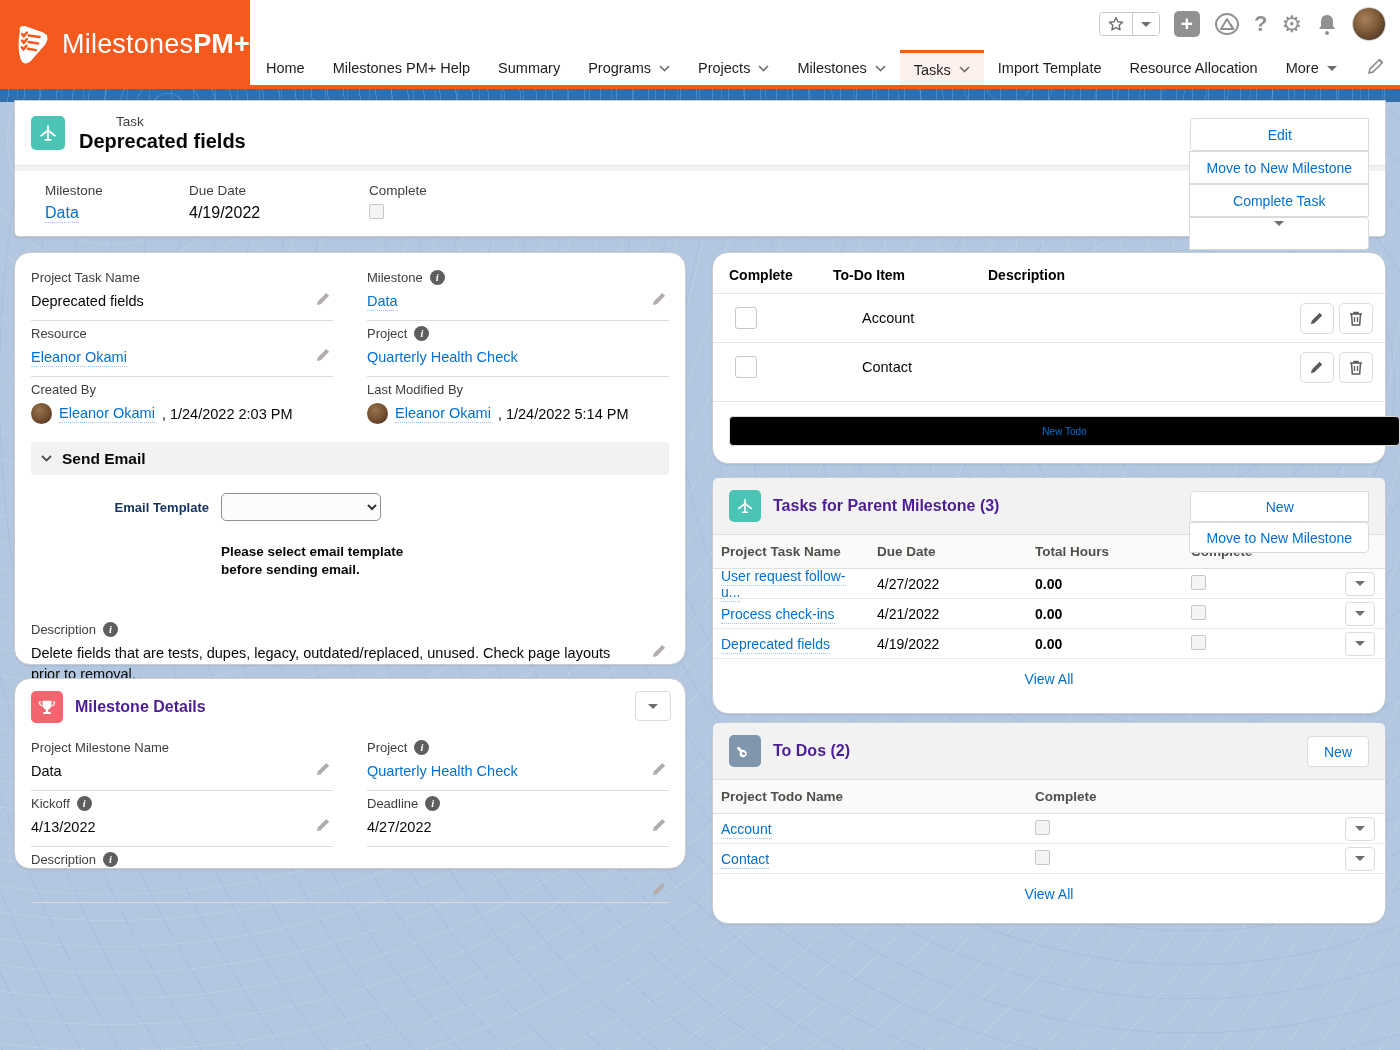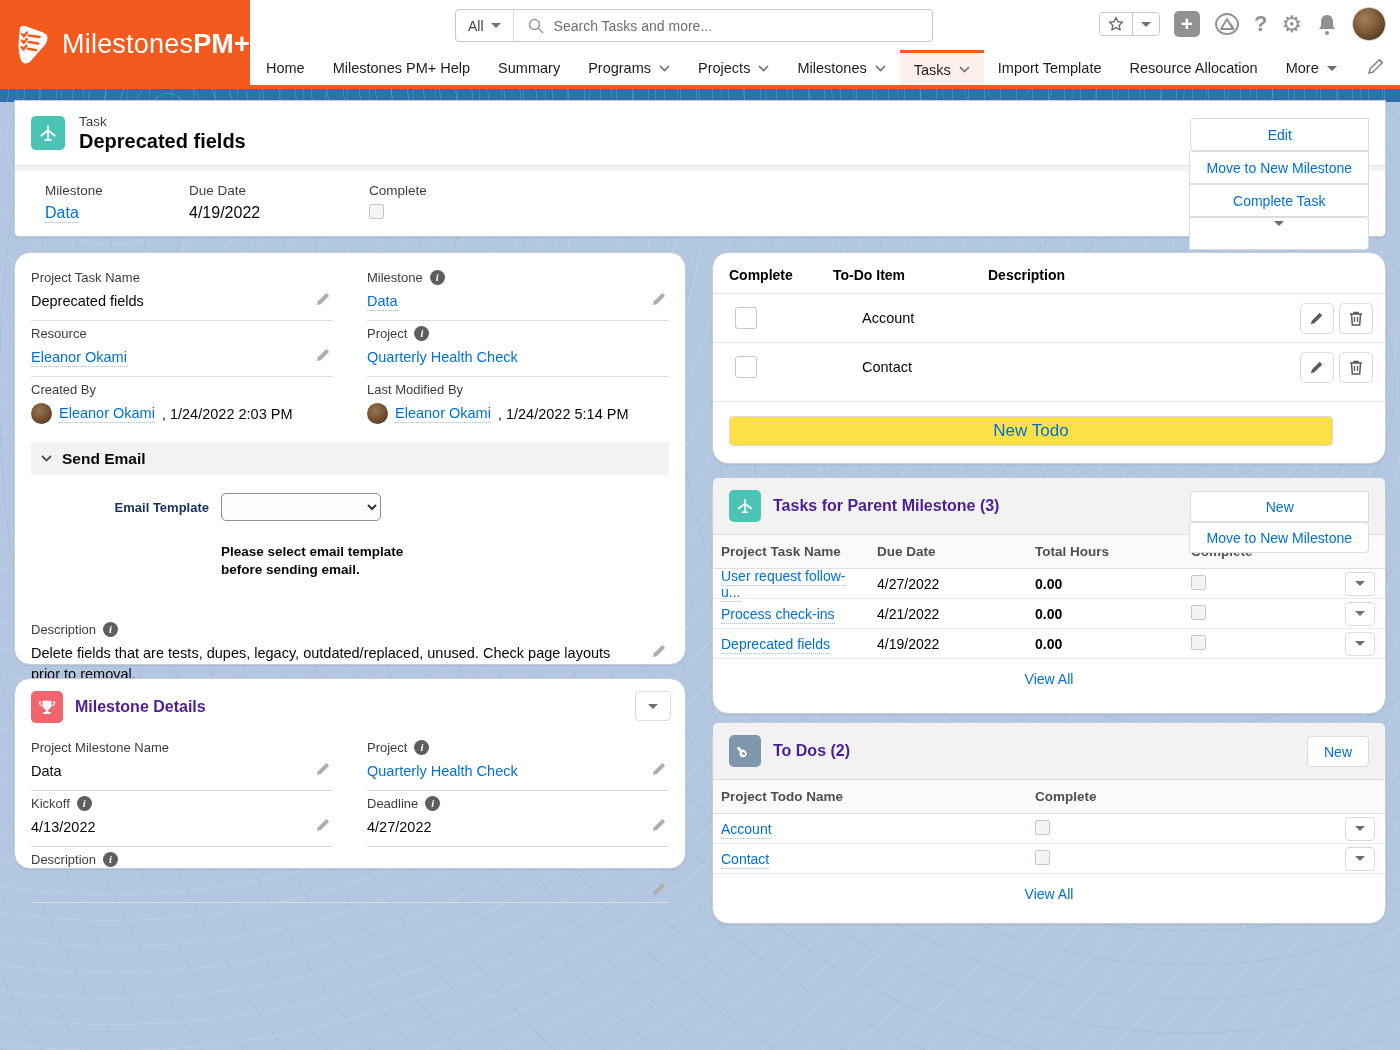--- a/index.html
+++ b/index.html
@@ -49,21 +49,21 @@
 
   .card { position:absolute; background:#fff; border:1px solid #C8CCD4; border-radius:16px; box-shadow:0 1px 2px rgba(0,0,0,.08); }
 
   
   .header-card { left:14px; top:-2px; width:1372px; height:137px; border-radius:0 0 5px 5px; }
   .hdr-top { position:relative; height:64px; padding:12px 16px; display:flex; align-items:center; }
   .obj-icon { width:34px; height:34px; border-radius:5px; display:flex; align-items:center; justify-content:center; margin-right:14px; flex:0 0 auto; }
   .obj-icon.teal { background:#4BC3B5; }
   .obj-icon.pink { background:#F2646E; }
   .obj-icon.slate { background:#7F96AD; }
-  .hdr-type { font-size:13.5px; color:#3E3E3C; }
+  .hdr-type { font-size:13.5px; color:#3E3E3C;margin-left:37px; }
   .hdr-title { font-size:20px; font-weight:700; color:#080707; margin-top:1px; }
   .hdr-actions { position:absolute; right:16px; top:17px; display:flex;flex-direction:column; }
   .btn { height:33px; background:#fff; border:1px solid #DDDBDA; color:#0070D2; font-size:14px; padding:0 16px; cursor:pointer; font-family:inherit; white-space:nowrap; }
   .btn-group .btn { border-radius:0; margin-left:-1px; }
   .btn-group .btn:first-child { border-radius:4px 0 0 4px; margin-left:0; }
   .btn-group .btn:last-child { border-radius:0 4px 4px 0; }
   .btn.menu { padding:0 12px; }
   .hdr-divider { height:6px; background:#F2F2F2; border-top:1px solid #E5E5E5; }
   .hdr-fields { display:flex; padding:12px 16px 0 30px; gap:0; }
   .hfield { margin-right:40px; }
@@ -103,21 +103,21 @@
   .card-head .obj-icon { width:32px; height:32px; margin-right:0; }
   .head-menu { position:absolute; right:14px; top:12px; width:36px; height:30px; border:1px solid #DDDBDA; border-radius:4px; background:#fff; display:flex; align-items:center; justify-content:center; cursor:pointer; }
 
   
   .todo-card { left:712px; top:150px; width:674px; height:212px; }
   .todo-row { display:flex; align-items:center; border-top:1px solid #E5E5E5; height:49px; padding:0 12px 0 22px; }
   .todo-row:first-of-type { border-top:none; }
   .todo-item-name { font-size:14.5px; color:#080707; }
   .row-actions { margin-left:auto; display:flex; gap:5px; }
   .sq-btn { width:34px; height:31px; border:1px solid #DDDBDA; border-radius:5px; background:#fff; display:flex; align-items:center; justify-content:center; color:#706E6B; cursor:pointer; }
-  .new-todo-btn { display:block; margin:14px 16px 0; width:604px; height:30px; border:1px solid #DDDBDA; border-radius:4px; background:#fde047; color:#0070D2; font-size:17px; font-family:inherit; cursor:pointer; }
+  .new-todo-btn { display:block; margin:14px 16px 0; width:671px; height:30px; border:1px solid #DDDBDA; border-radius:4px; background:#000000; color:#0070D2; font-size:10px; font-family:inherit; cursor:pointer; }
   .todo-sep { border-top:1px solid #E5E5E5; margin-top:10px; }
 
   .related-head { background:#F3F2F2; border-radius:5px 5px 0 0; }
   .gtable-head { display:flex; background:#FAFAF9; border-top:1px solid #E2E0DF; border-bottom:1px solid #E2E0DF; }
   .gtable-head .h { font-size:13.5px; font-weight:700; color:#514F4D; padding:9px 8px; }
   .gtr { display:flex; align-items:center; height:30px; border-bottom:1px solid #ECEBEA; font-size:14px; }
   .gtr .c { padding:0 8px; }
   .view-all { text-align:center; padding:11px 0 12px; }
   .view-all a { font-size:14px; }
   .menu-sm { width:30px; height:24px; border:1px solid #DDDBDA; border-radius:4px; background:#fff; display:flex; align-items:center; justify-content:center; margin-left:auto; cursor:pointer; }
@@ -145,31 +145,20 @@
             <line x1="20" y1="25" x2="33" y2="27"></line>
             <line x1="19" y1="34" x2="30" y2="36"></line>
           <path d="M11 14 l2.5 3 4-5" fill="none"></path>
             <path d="M11 23 l2.5 3 4-5" fill="none"></path>
             <path d="M10.5 32 l2.5 3 4-5" fill="none"></path>
         </g>
       </svg>
       <div class="brand-name"><span>Milestones</span><b>PM+</b></div>
     </div>
 
-    <div class="searchbar">
-      <div class="search-scope">
-        <span>All</span>
-        <span class="tri-down"></span>
-      </div>
-      <svg class="search-glass" width="16" height="16" viewBox="0 0 16 16">
-          <circle cx="6.5" cy="6.5" r="5" fill="none" stroke="currentColor" stroke-width="1.6"></circle>
-          <line x1="10.5" y1="10.5" x2="15" y2="15" stroke="currentColor" stroke-width="1.6"></line>
-        </svg>
-      <input class="search-input" placeholder="Search Tasks and more..." style="">
-    </div>
 
     <div class="top-icons">
       <div class="fav-group">
         <div class="seg icon-btn">
           <svg width="16" height="16" viewBox="0 0 16 16">
               <path d="M8 1.5 l2 4.2 4.6.5 -3.4 3.1 .9 4.5 L8 11.6 3.9 13.8l.9-4.5L1.4 6.2 6 5.7Z" fill="none" stroke="#706E6B" stroke-width="1.4" stroke-linejoin="round"></path>
             </svg>
         </div>
         <div class="seg icon-btn">
             <span class="tri-down"></span>

